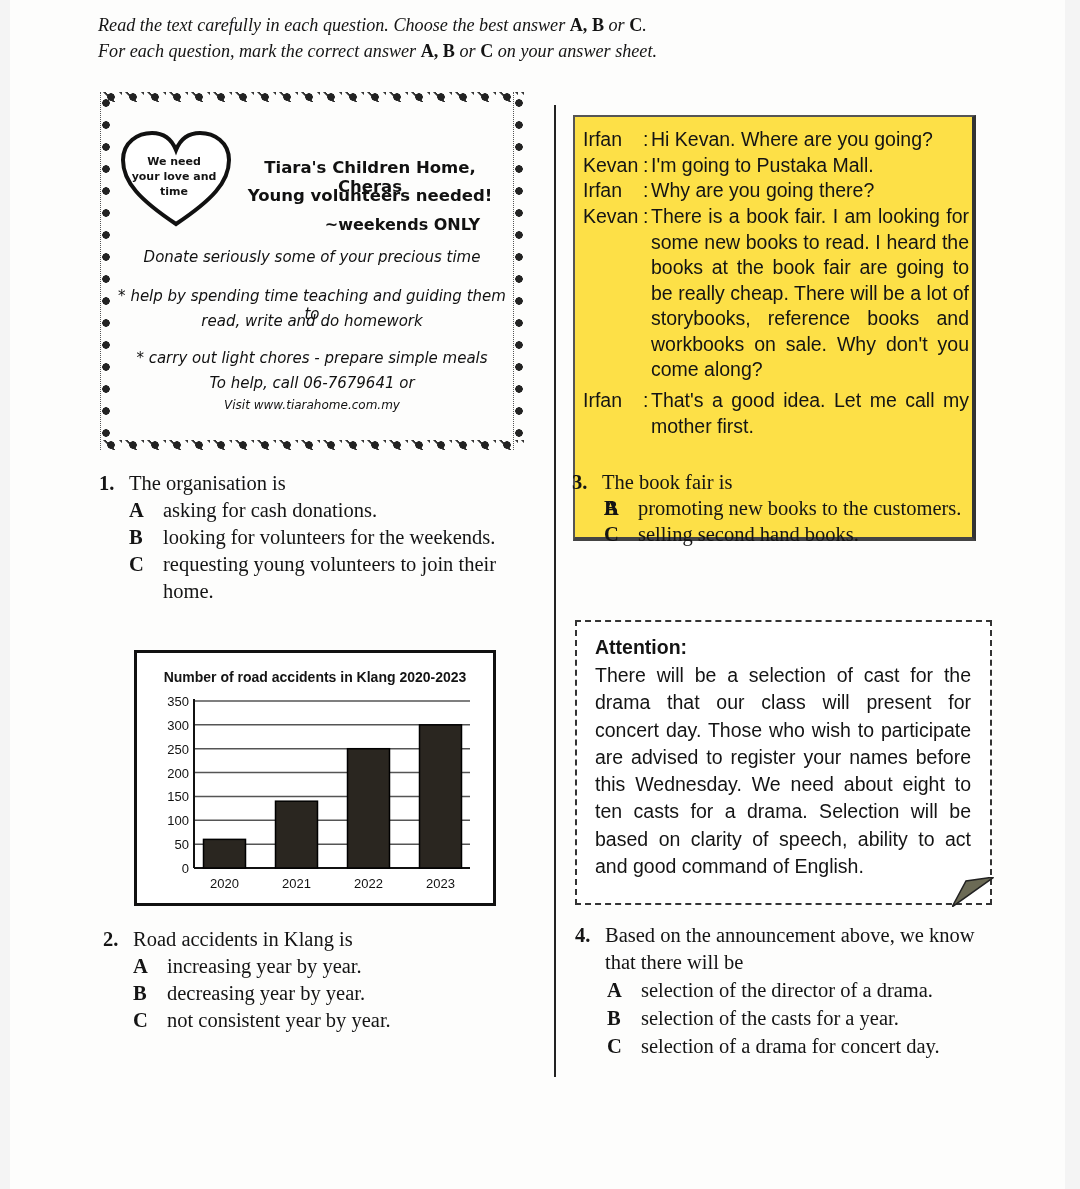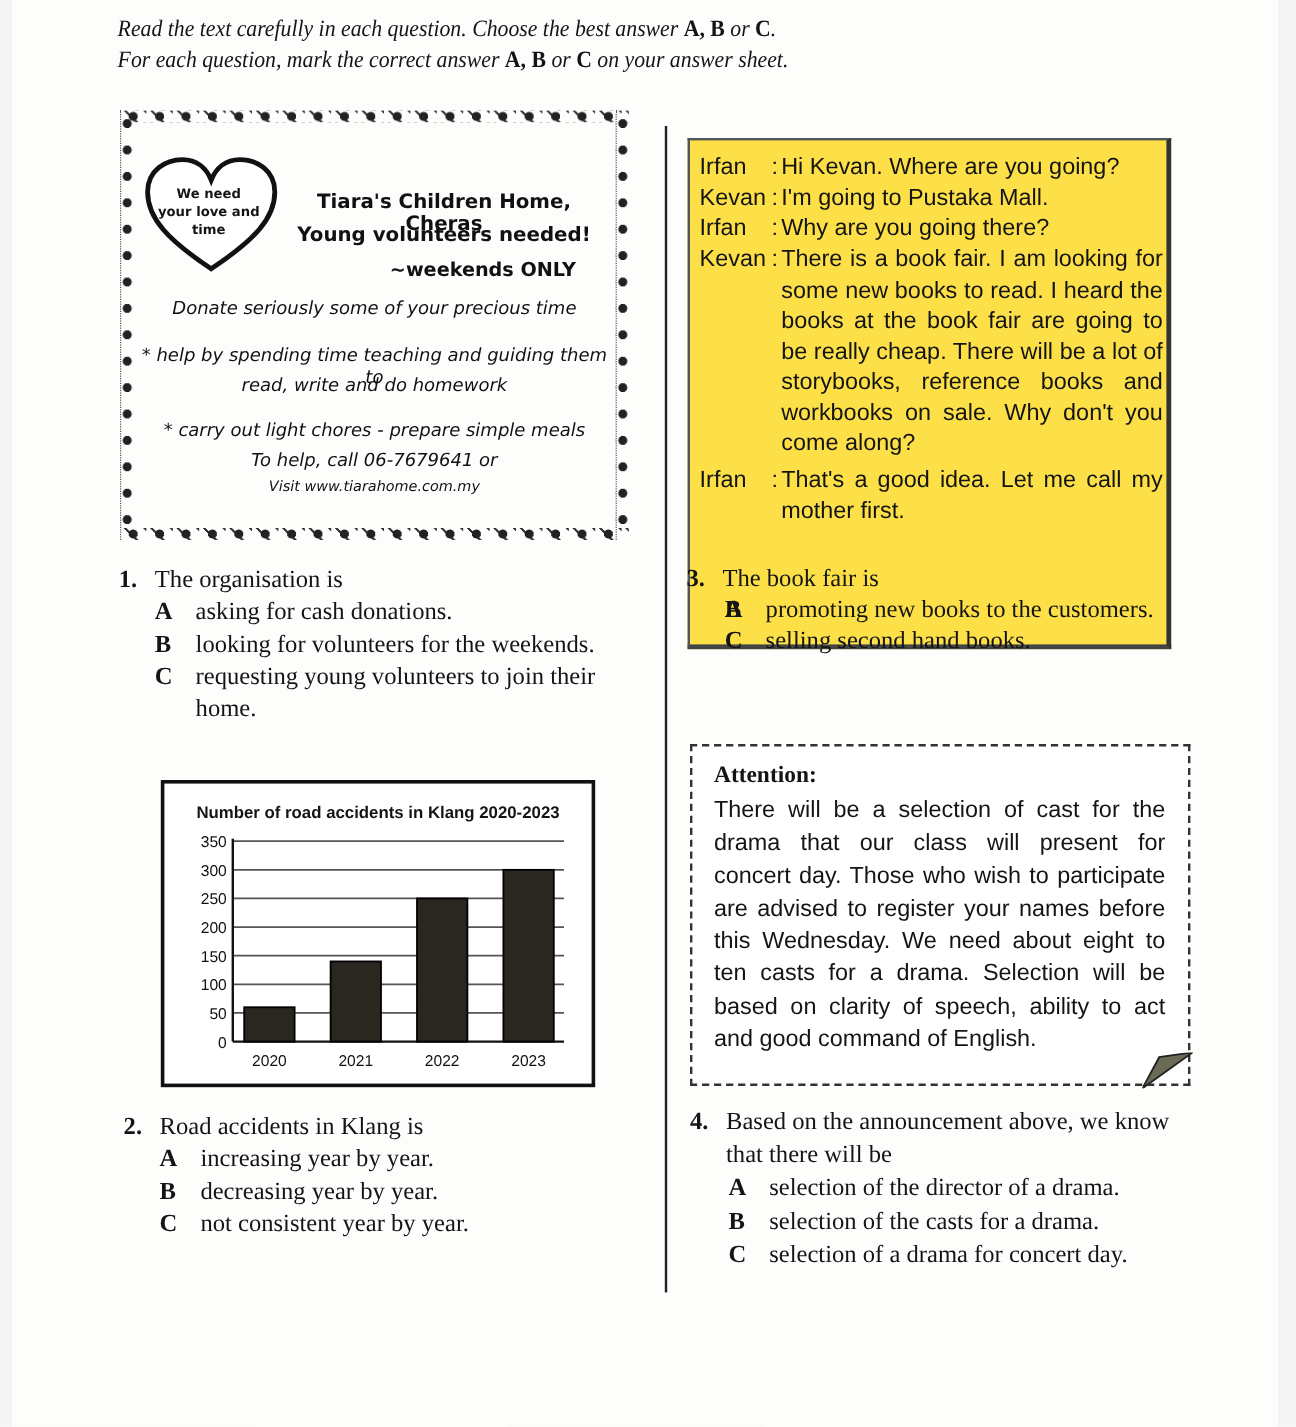--- a/index.html
+++ b/index.html
@@ -37,21 +37,21 @@
   .q .num { font-weight:bold; display:inline-block; width:30px; }
   .q .opt { position:relative; padding-left:34px; }
   .q .opt .letter { position:absolute; left:0; font-weight:bold; }
 
   
   .chart-box { position:absolute; left:134px; top:650px; width:362px; height:256px; border:3px solid #111; box-sizing:border-box; background:#fff; }
   .chart-title { position:absolute; left:0; width:100%; top:16px; text-align:center; font-family:"Liberation Sans", sans-serif; font-weight:bold; font-size:14px; }
 
   
   .attn { position:absolute; left:575px; top:620px; width:417px; height:285px; border:2px dashed #333; box-sizing:border-box; background:#fff; }
-  .attn-title { position:absolute; left:18px; top:14px; font-family:Liberation Serif, serif; font-weight:bold; font-size:19.5px; }
+  .attn-title { position:absolute; left:18px; top:14px; font-family:Liberation Sans, sans-serif; font-weight:bold; font-size:19.5px; }
   .attn-body { position:absolute; left:18px; top:40px; width:376px; font-family:Liberation Sans, sans-serif; font-size:19.5px; line-height:27.3px; text-align:justify; }
   .curl { position:absolute; right:-4px; bottom:-4px; width:42px; height:30px; }
 </style>
 </head>
 <body>
 
 <div class="page"></div>
 
 <div class="instr" style="top:14px;">
   <span>Read the text carefully in each question. Choose the best answer </span><b>A, B</b><span> or </span><b>C</b><span>.</span>
@@ -164,16 +164,16 @@
   </svg>
 </div>
 
 <div class="q" style="left:575px; top:922px; width:430px;">
   <div style="display:flex;">
       <span class="num">4.</span>
       <span style="width:395px;">Based on the announcement above, we know that there will be</span>
     </div>
   <div style="padding-left:32px; line-height:28px;">
     <div class="opt"><span class="letter">A</span><span>selection of the director of a drama.</span></div>
-    <div class="opt"><span class="letter">B</span><span>selection of the casts for a drama.</span></div>
+    <div class="opt"><span class="letter">B</span><span>selection of the casts for a year.</span></div>
     <div class="opt"><span class="letter">C</span><span>selection of a drama for concert day.</span></div>
   </div>
 </div>
 
 </body></html>

